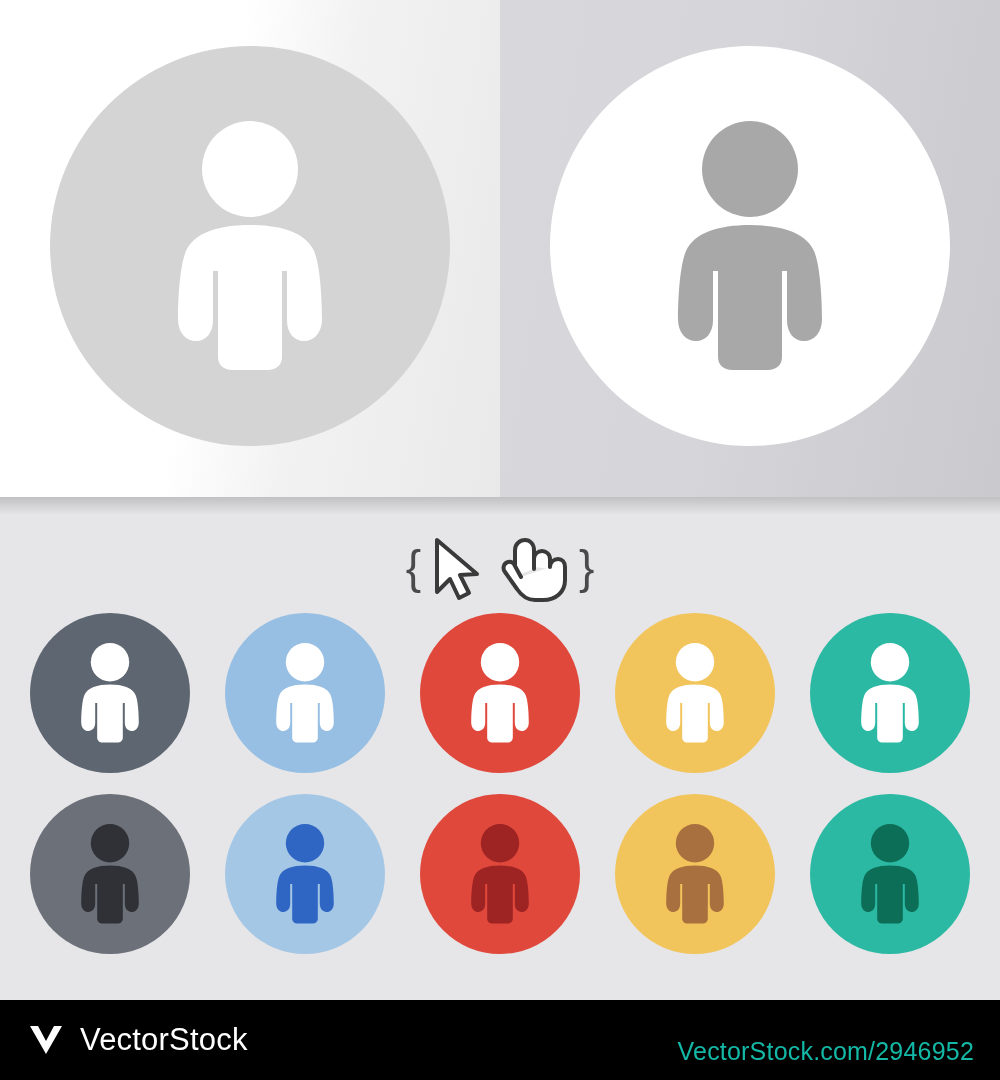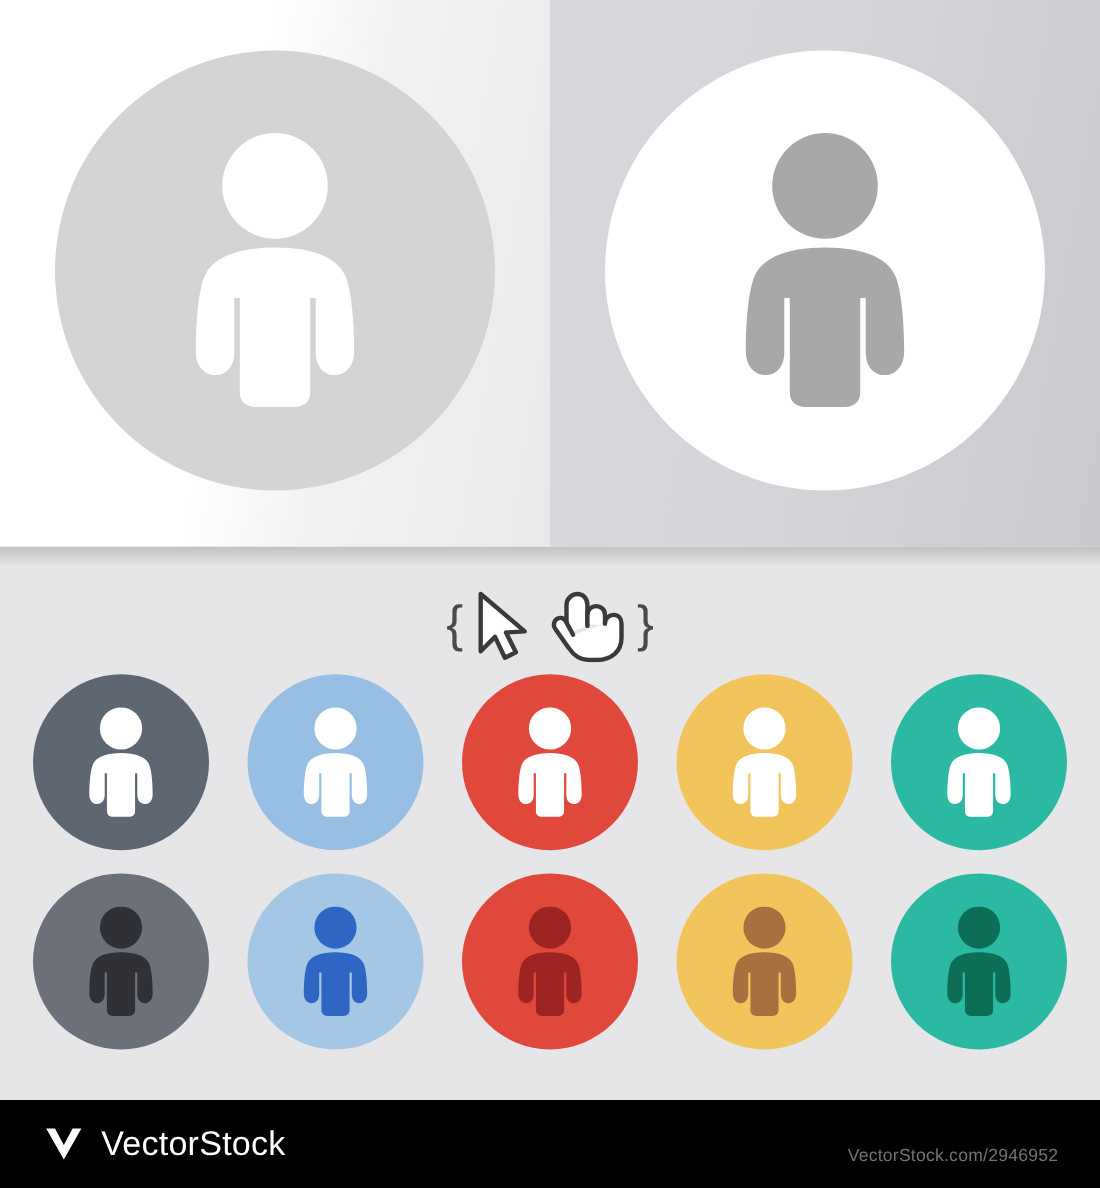--- a/index.html
+++ b/index.html
@@ -120,37 +120,37 @@
   
   .footer {
     position: absolute;
     left: 0; top: 1000px;
     width: 1000px;
     height: 80px;
     background: #000000;
     display: flex;
     align-items: center;
     justify-content: space-between;
-    padding: 0 38px;
+    padding: 0 26px;
     box-sizing: border-box;
   }
   .brand {
     display: flex;
     align-items: center;
     gap: 14px;
   }
   .brand-mark svg { display: block; }
   .brand-text {
     color: #ffffff;
     font-size: 31px;
     letter-spacing: 0.2px;
   }
   .footer-right {
-    color: #737373;
-    font-size: 16px;
+    color: #14b8a6;
+    font-size: 25px;
     letter-spacing: 0.2px;
     margin-top: 22px;
   }
 </style>
 </head>
 <body>
 
 <div class="stage">
 
   <div class="top-row">

